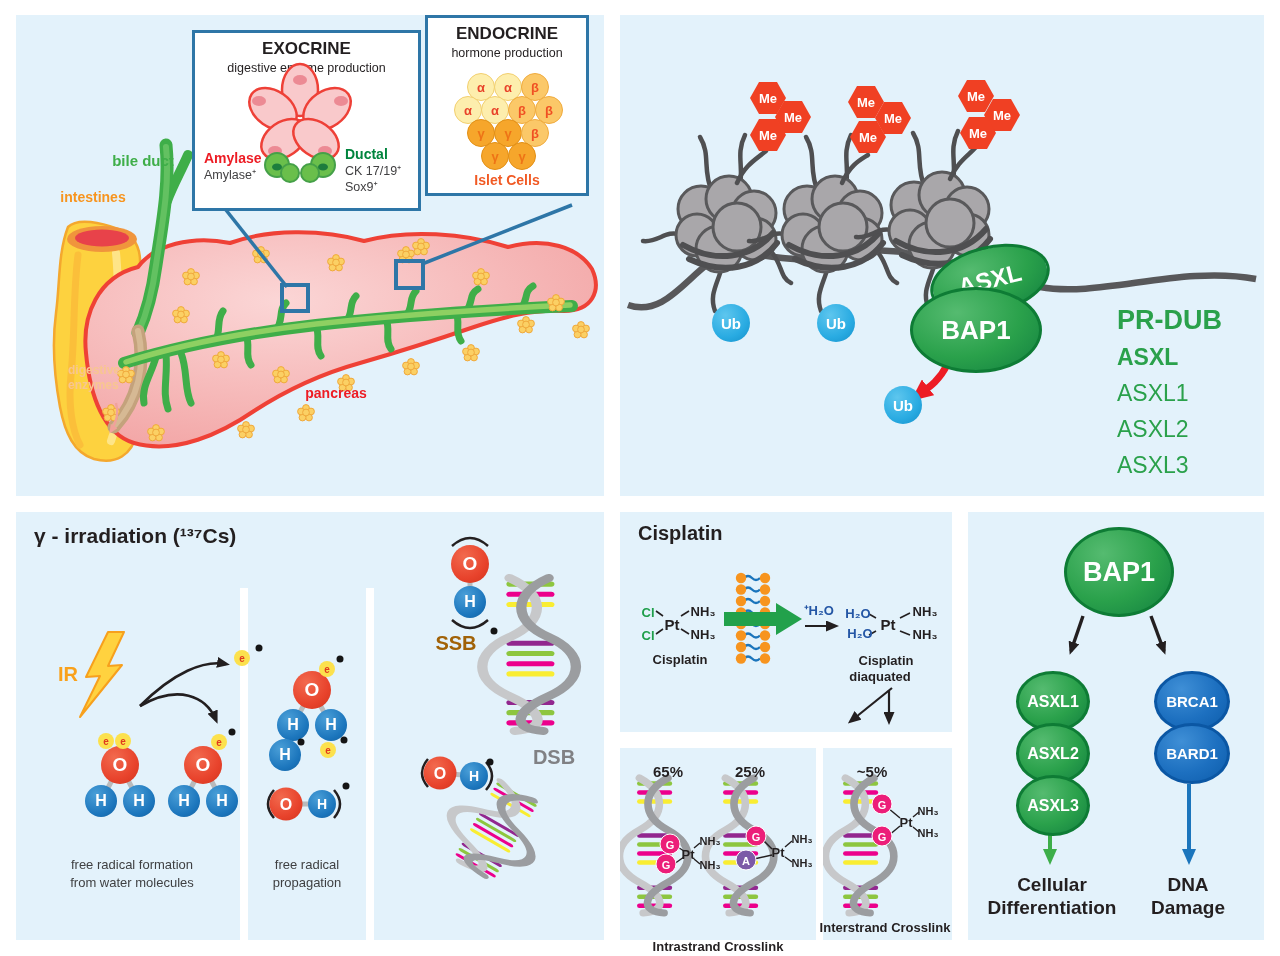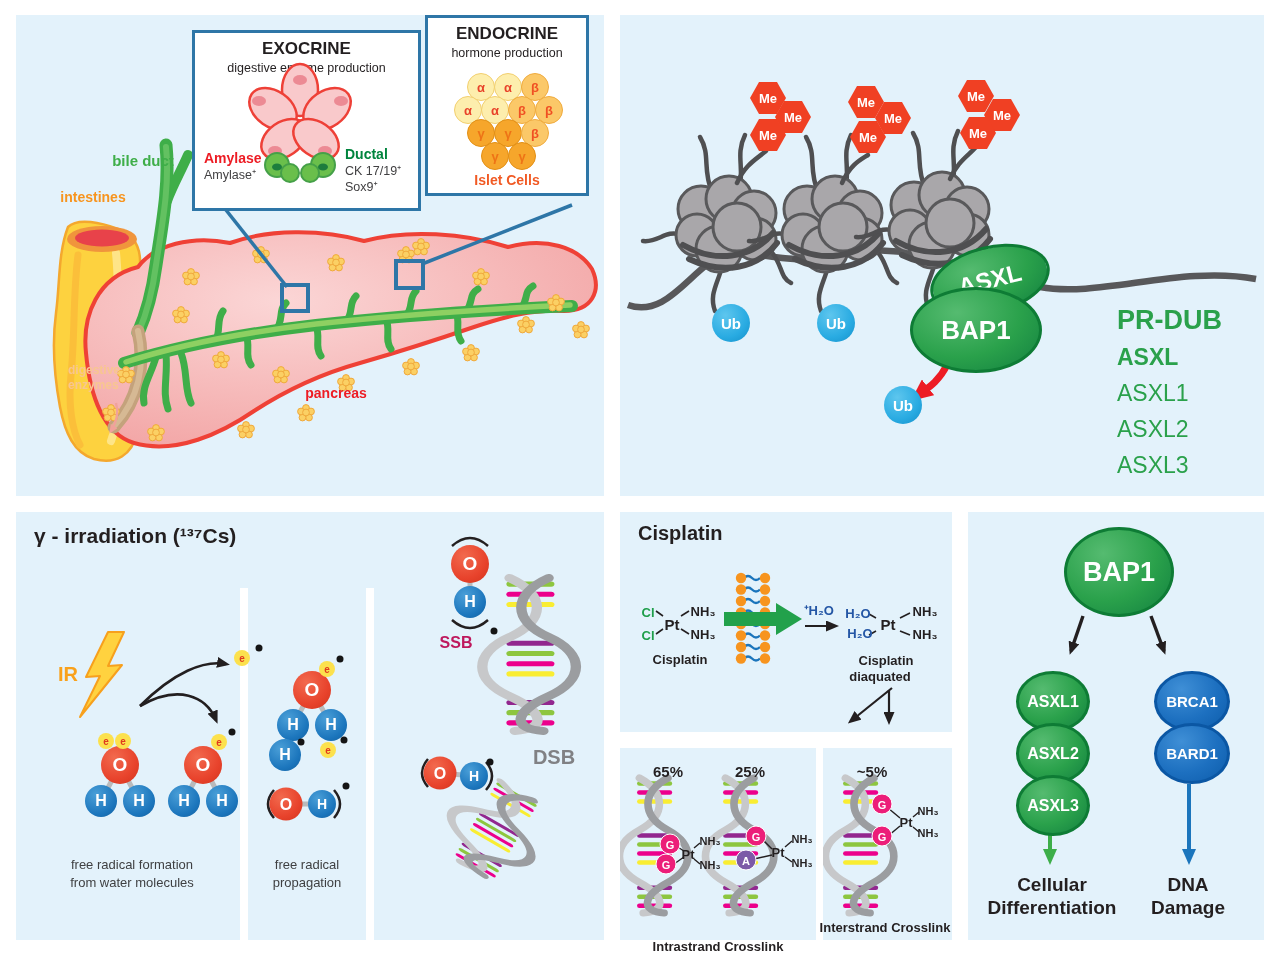--- a/index.html
+++ b/index.html
@@ -337,21 +337,21 @@
   <div class="dot" style="left:285px;top:230px;"></div>
   <div class="ebad" style="left:312px;top:238px;">e</div>
   <div class="dot" style="left:328px;top:228px;"></div>
   <div class="atom aO sm" style="left:270px;top:292px;">O</div>
   <div class="atom aH sm" style="left:306px;top:292px;">H</div>
   <div class="dot" style="left:330px;top:274px;"></div>
 
   <div class="atom aO" style="left:454px;top:52px;">O</div>
   <div class="atom aH" style="left:454px;top:90px;">H</div>
   <div class="dot" style="left:478px;top:119px;"></div>
-  <div class="lbl ctr" style="left:440px;top:131px;font-weight:800;font-size:16px;color:#be185d;">SSB</div>
+  <div class="lbl ctr" style="left:440px;top:131px;font-weight:800;font-size:20px;color:#a16207;">SSB</div>
   <div class="lbl ctr" style="left:538px;top:245px;font-weight:800;font-size:20px;color:#808184;">DSB</div>
   <div class="atom aO sm" style="left:424px;top:261px;">O</div>
   <div class="atom aH sm" style="left:458px;top:264px;">H</div>
   <div class="dot" style="left:474px;top:250px;"></div>
 
   <div class="cap" style="left:16px;top:344px;width:200px;">
     <div>free radical formation</div>
     <div>from water molecules</div>
   </div>
   <div class="cap" style="left:234px;top:344px;width:114px;">

